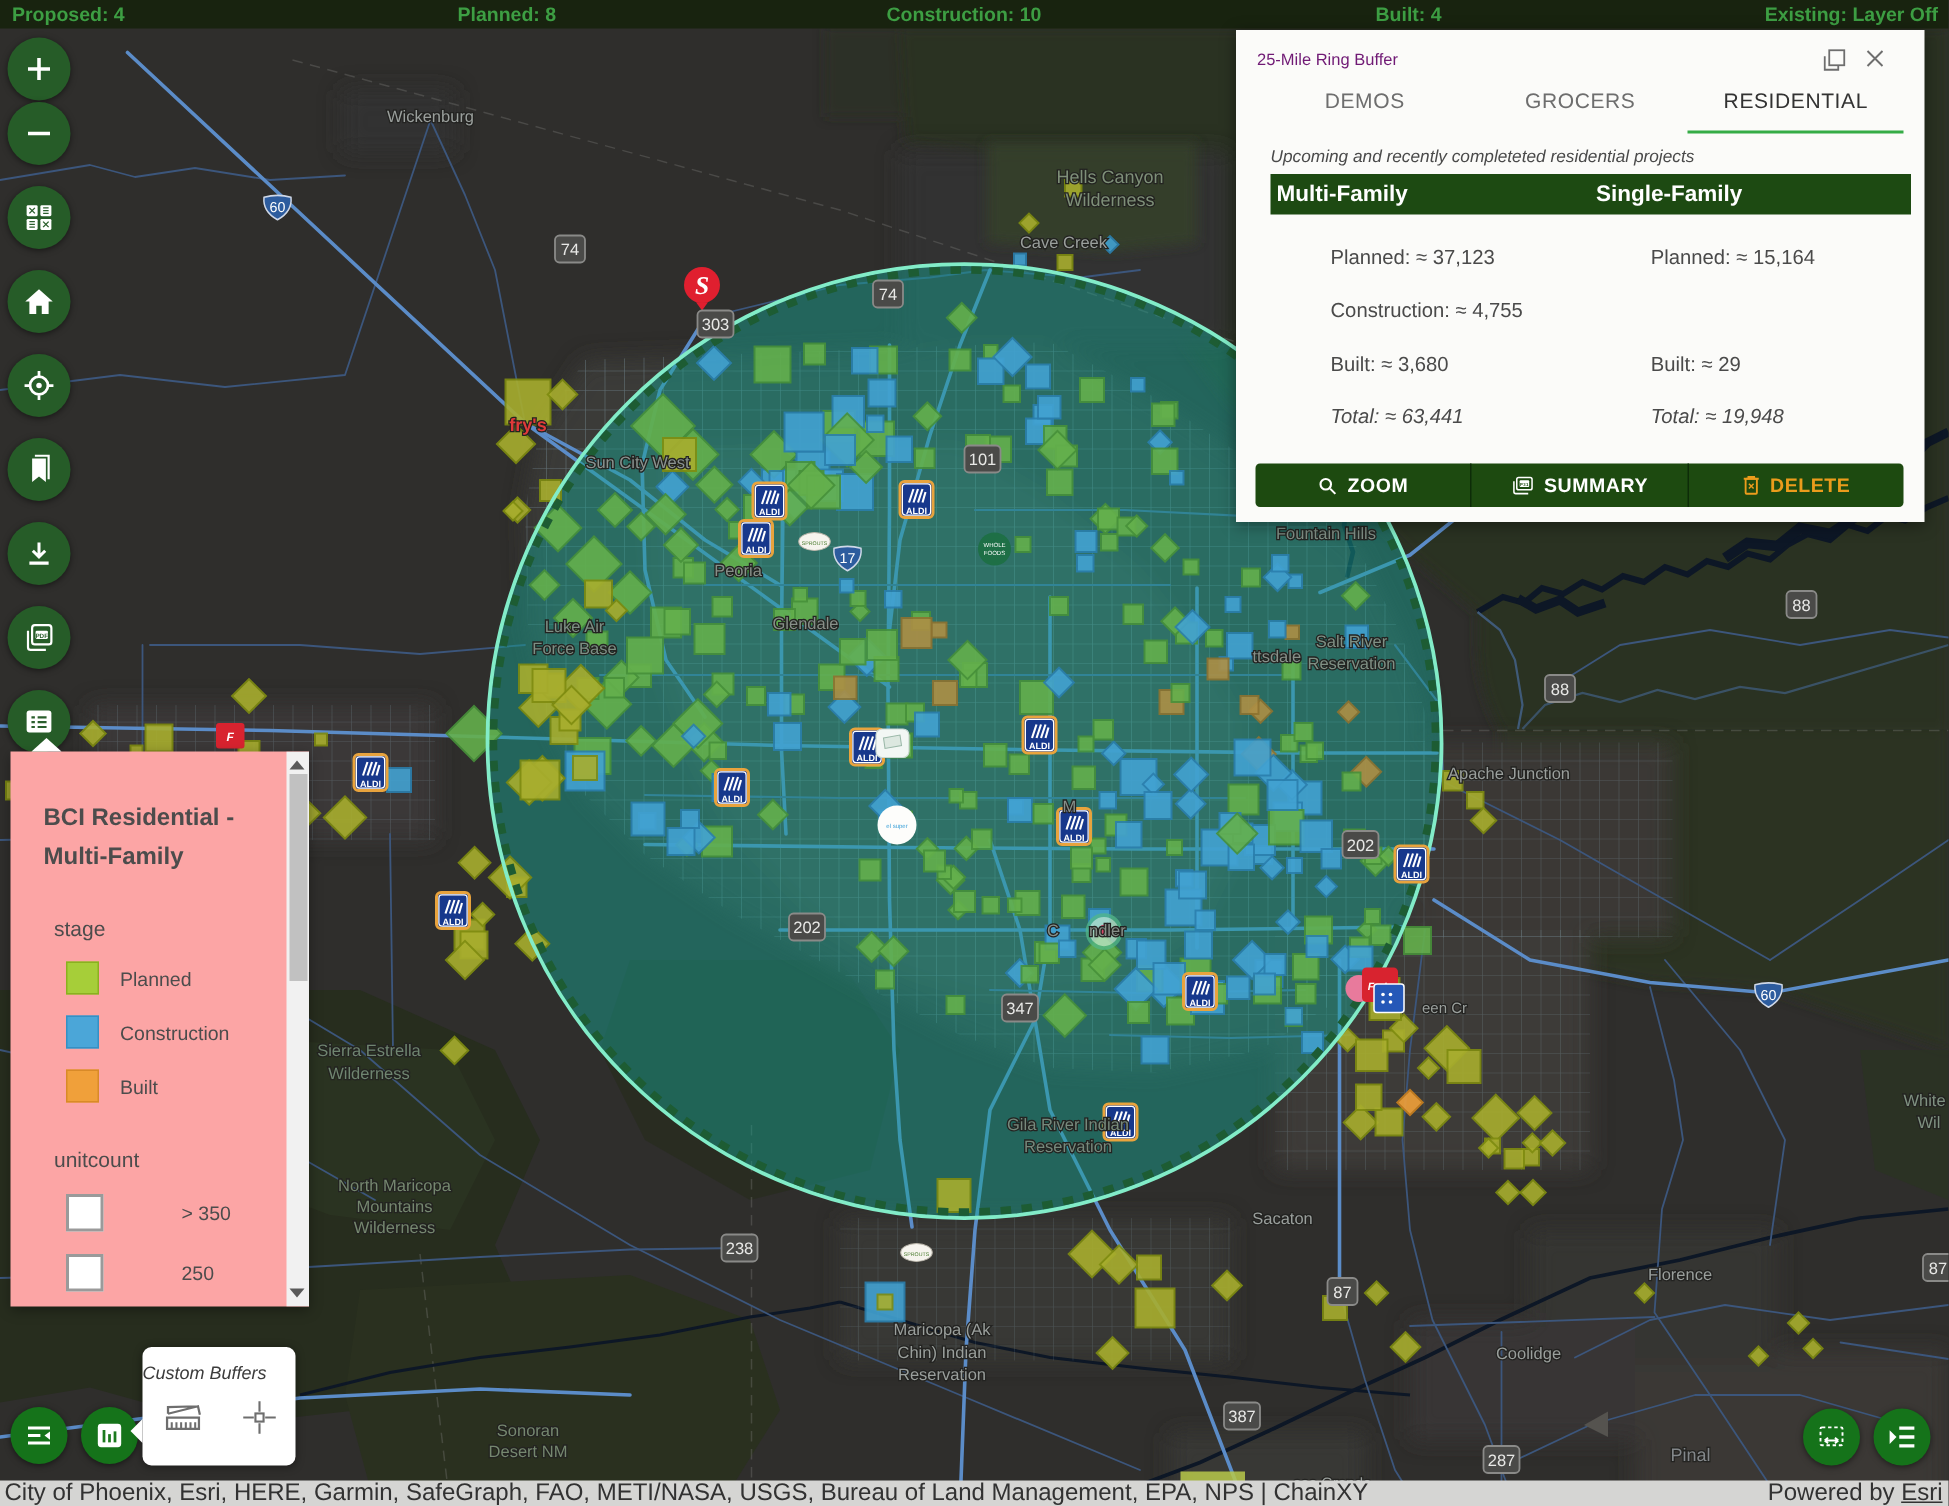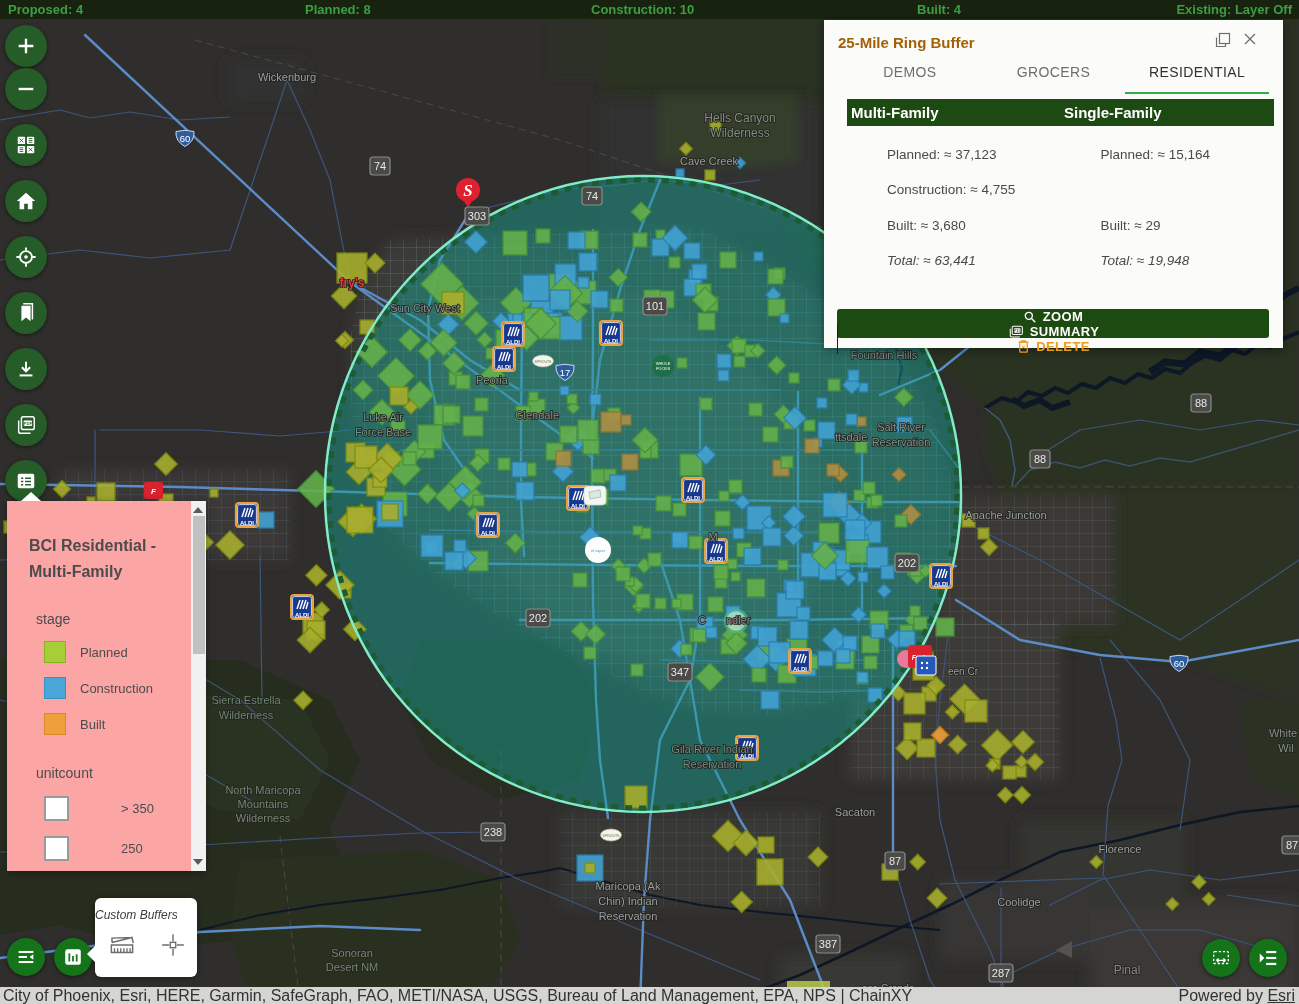--- a/index.html
+++ b/index.html
@@ -20,31 +20,31 @@
 .ptitle { font-size:16px; font-weight:bold; color:#4c4c4c; line-height:26px; margin:32px 0 0 22px; }
 .pside { margin-left:29px; font-size:14px; color:#4c4c4c; }
 .legrow { display:flex; align-items:center; margin:14px 0 0 37px; }
 .legrow .swatch { width:22px; height:22px; margin-right:14px; }
 .legrow span { font-size:13px; color:#4c4c4c; }
 .chkrow { display:flex; align-items:center; margin:15px 0 0 37px;gap:40px; }
 .chkrow .chk { width:25px; height:25px; border:2px solid #9a9a9a; background:#fff; margin-right:12px; }
 .chkrow span { font-size:13px; color:#4c4c4c; }
 .popup { position:absolute; left:824px; top:20px; width:459px; height:328px; background:#fbfbf9;
  z-index:9; box-shadow:0 2px 10px rgba(0,0,0,0.4); }
-.popup h1 { font-size:15px; font-weight:bold; color:#a16207; margin:14px 0 0 14px; }
+.popup h1 { font-size:11px; font-weight:normal; color:#701a75; margin:14px 0 0 14px; }
 .tabs { display:flex; margin:13px 14px 0 14px; }
 .tab { flex:1; text-align:center; font-size:14px; color:#6e6e6e; padding-bottom:12px; letter-spacing:0.4px; }
 .tab.active { color:#323232; border-bottom:2px solid #35ac46; }
 .caption { font-style:italic; font-size:11.5px; color:#4a4a4a; margin:10px 0 0 23px; }
 .thead { display:flex; background:#1d4a12; margin:5px 9px 0 23px; height:27px; align-items:center; }
 .thead div { flex:1; color:#fff; font-weight:bold; font-size:15px; }
 .trow { display:flex; margin:0 9px 0 23px; }
 .trow div { flex:1; color:#4a4a4a; font-size:13.5px; padding-top:20.5px;margin-left:40px; }
 .btnbar { position:absolute; left:13px; bottom:10px; width:432px; height:29px; background:#1d4a10;
- border-radius:3px; display:flex;flex-direction:column; }
+ border-radius:3px; display:flex; }
 .btnbar .b { flex:1; display:flex; align-items:center; justify-content:center; color:#fff;
  font-size:13px; font-weight:bold; letter-spacing:0.4px; gap:6px; }
 .btnbar .b + .b { border-left:1px solid #0d2c08; }
 .btnbar .del { color:#eb9c1c; }
 .cbuf { position:absolute; left:95px; top:898px; width:102px; height:79px; background:#fff;
  border-radius:6px; z-index:7; box-shadow:0 1px 6px rgba(0,0,0,0.4); }
 .cbuf .t { font-style:italic; font-size:12px; color:#3c3c3c; margin-top:10px; }
 .cbuf .icons { display:flex; justify-content:space-around; margin-top:8px; align-items:center; }
 .cbuf .arrow { position:absolute; left:-8px; top:48px; width:0; height:0;
  border-top:8px solid transparent; border-bottom:8px solid transparent; border-right:8px solid #fff; }
@@ -985,20 +985,21 @@
       <path d="M1.5 5.5 V14.5 H10.5 V11.5" stroke="#6e6e6e" fill="none" stroke-width="1.2"></path>
     </svg>
  <svg style="position:absolute;right:26px;top:12px" width="14" height="14" viewBox="0 0 14 14">
       <path d="M2 2 L12 12 M12 2 L2 12" stroke="#6e6e6e" stroke-width="1.3"></path>
     </svg>
  <div class="tabs">
   <div class="tab">DEMOS</div>
       <div class="tab">GROCERS</div>
       <div class="tab active">RESIDENTIAL</div>
  </div>
+ <div class="caption">Upcoming and recently completeted residential projects</div>
  <div class="thead">
       <div style="padding-left:4px">Multi-Family</div>
       <div style="padding-left:3px">Single-Family</div>
     </div>
  <div class="trow">
       <div>Planned: ≈ 37,123</div>
       <div>Planned: ≈ 15,164</div>
     </div>
  <div class="trow">
       <div>Construction: ≈ 4,755</div>

